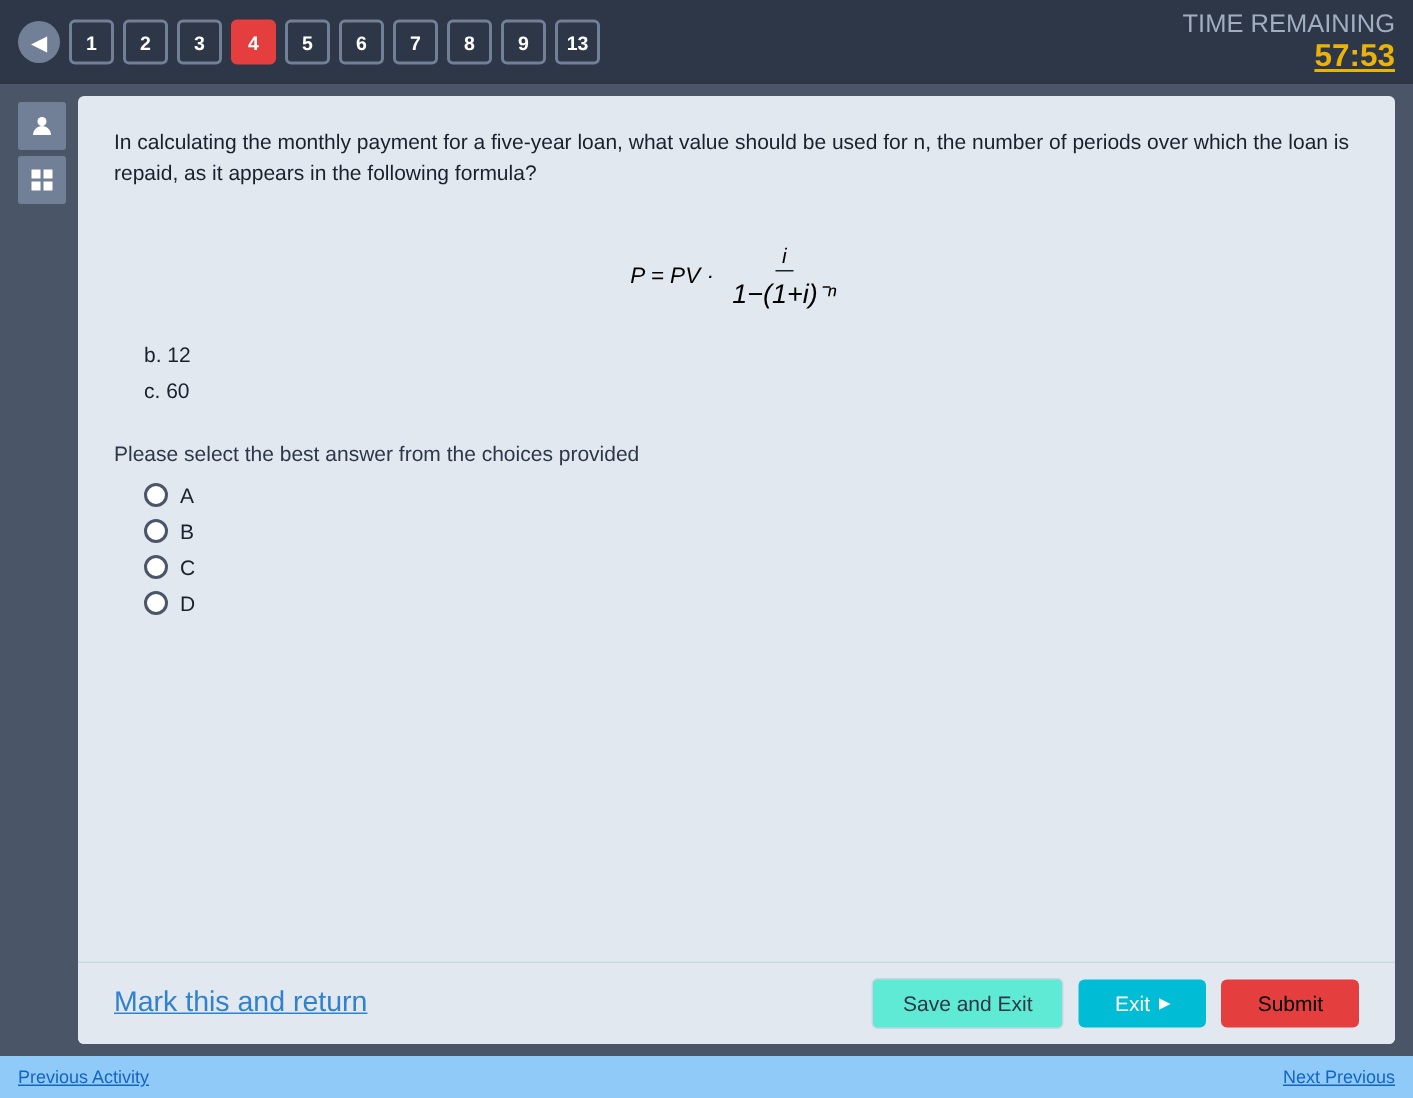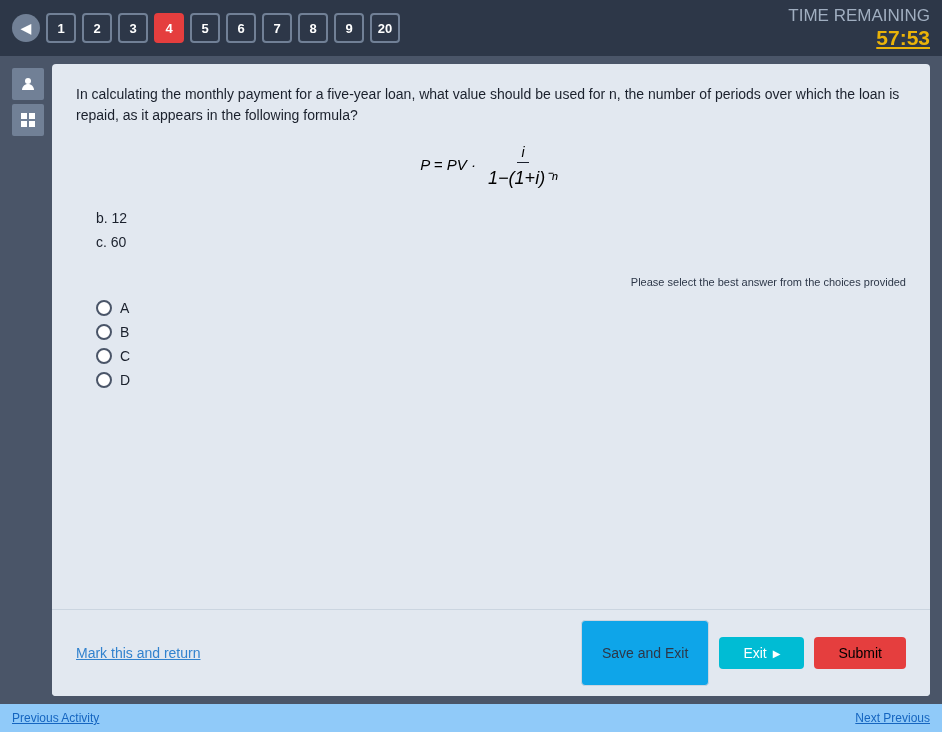--- a/index.html
+++ b/index.html
@@ -100,21 +100,21 @@
       display: flex;
       flex-direction: column;
       position: relative;
       overflow: hidden;
     }
 
     .question-text {
       font-size: 14px;
       color: #1a202c;
       line-height: 1.5;
-      margin-bottom: 8px;
+      margin-bottom: 26px;
     }
 
     .formula-container {
       text-align: center;
       margin: 10px 0 16px 0;
       font-size: 15px;
     }
 
     .formula {
       display: inline-block;
@@ -145,24 +145,23 @@
     }
 
     .answer-choice {
       font-size: 14px;
       color: #1a202c;
       margin-bottom: 4px;
       line-height: 1.4;
     }
 
     .instruction-text {
-      font-size: 11px;
+      font-size: 14px;
       color: #2d3748;
       margin: 8px 0 12px 0;
-      text-align: right;
     }
 
     .radio-options {
       display: flex;
       flex-direction: column;
       gap: 8px;
       margin-left: 20px;
     }
 
     .radio-option {
@@ -187,32 +186,32 @@
       background: #e2e8f0;
       display: flex;
       align-items: center;
       padding: 10px 16px;
       gap: 10px;
       border-top: 1px solid #cbd5e0;
     }
 
     .mark-return-link {
       color: #3182ce;
-      font-size: 14px;
+      font-size: 19px;
       text-decoration: underline;
       cursor: pointer;
     }
 
     .spacer { flex: 1; }
 
     .btn-save-exit {
-      background: #0ea5e9;
+      background: #5eead4;
       border: 1px solid #cbd5e0;
       color: #2d3748;
-      padding: 24px 20px;
+      padding: 8px 20px;
       font-size: 14px;
       border-radius: 4px;
       cursor: pointer;
     }
 
     .btn-next {
       background: #00bcd4;
       border: none;
       color: white;
       padding: 8px 24px;
@@ -278,21 +277,21 @@
 
   <div class="question-number visited">1</div>
   <div class="question-number visited">2</div>
   <div class="question-number visited">3</div>
   <div class="question-number active">4</div>
   <div class="question-number">5</div>
   <div class="question-number">6</div>
   <div class="question-number">7</div>
   <div class="question-number">8</div>
   <div class="question-number">9</div>
-  <div class="question-number">20</div>
+  <div class="question-number">13</div>
 
   <div class="timer-area">
     <div class="timer-label">TIME REMAINING</div>
     <div class="timer-value">57:53</div>
   </div>
 </div>
 
 <div class="content-wrapper">
 
   <div class="side-icons">

